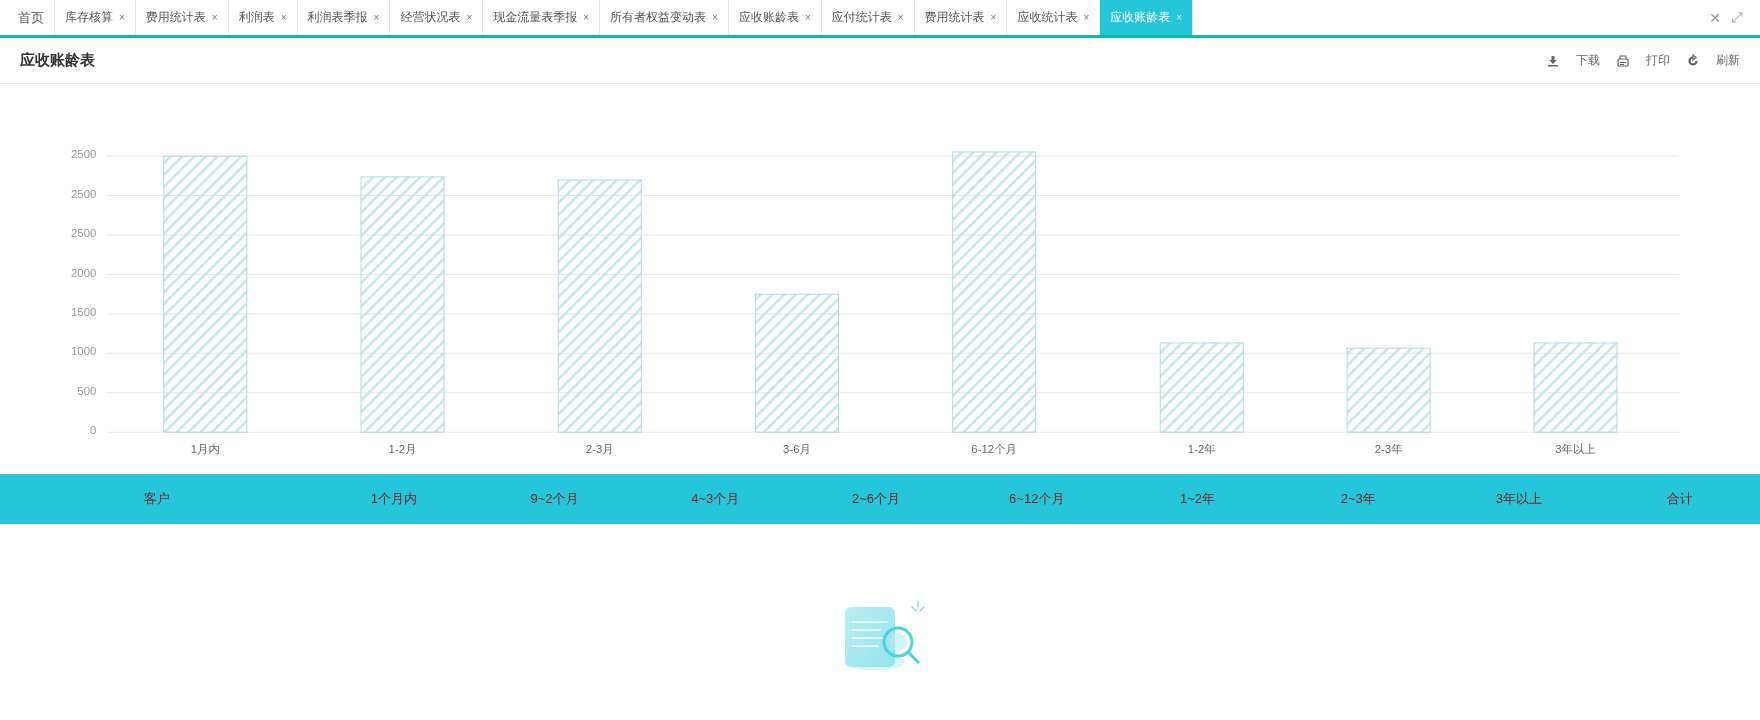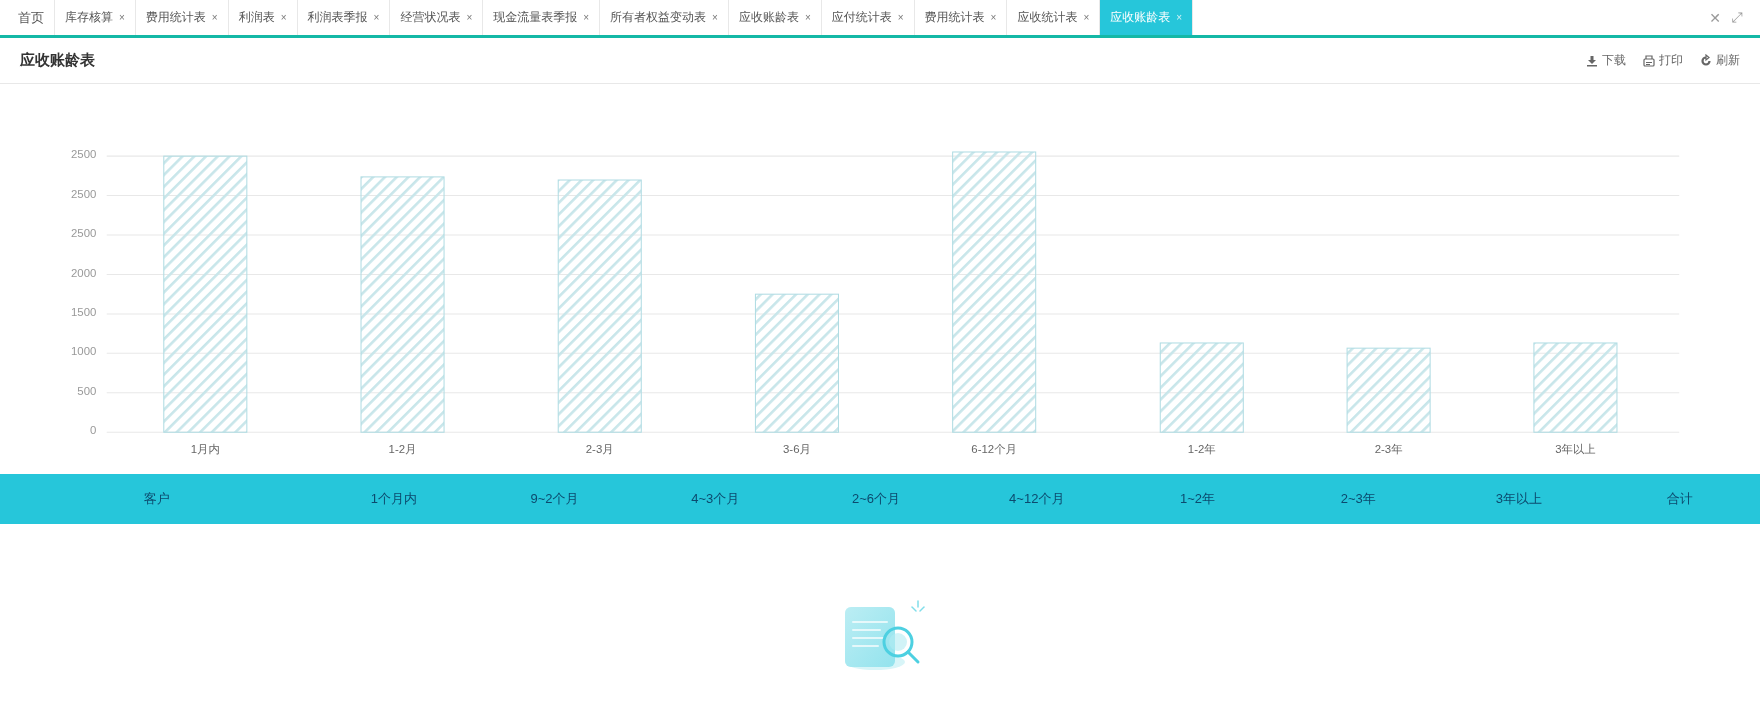--- a/index.html
+++ b/index.html
@@ -74,21 +74,21 @@
       color: #333;
     }
     .header-actions {
       display: flex;
       gap: 16px;
       align-items: center;
     }
     .action-btn {
       display: flex;
       align-items: center;
-      gap: 3px;
+      gap: 16px;
       font-size: 12px;
       color: #666;
       cursor: pointer;
     }
 
     
     .main-content {
       background: #fff;
       height: calc(720px - 38px - 46px);
       overflow: hidden;
@@ -111,21 +111,21 @@
     
     .table-header {
       background: #26c6da;
       display: flex;
       height: 50px;
       align-items: center;
     }
     .th-cell {
       flex: 1;
       text-align: center;
-      color: #0c4a6e;
+      color: #7f1d1d;
       font-size: 13px;
       font-weight: 500;
       padding: 0 4px;
     }
     .th-cell.customer { flex: 2; }
 
     
     .empty-area {
       background: #fff;
       display: flex;
@@ -282,21 +282,21 @@
       <text x="1460" y="328" font-size="11" fill="#666" text-anchor="middle">3年以上</text>
     </svg>
   </div>
 
   <div class="table-header">
     <div class="th-cell customer">客户</div>
     <div class="th-cell">1个月内</div>
     <div class="th-cell">9~2个月</div>
     <div class="th-cell">4~3个月</div>
     <div class="th-cell">2~6个月</div>
-    <div class="th-cell">4~12个月</div>
+    <div class="th-cell">6~12个月</div>
     <div class="th-cell">1~2年</div>
     <div class="th-cell">2~3年</div>
     <div class="th-cell">3年以上</div>
     <div class="th-cell">合计</div>
   </div>
 
   <div class="empty-area">
     <svg width="120" height="90" viewBox="0 0 120 90">
 
       <ellipse cx="55" cy="75" rx="30" ry="8" fill="#b2ebf2" opacity="0.5"></ellipse>

